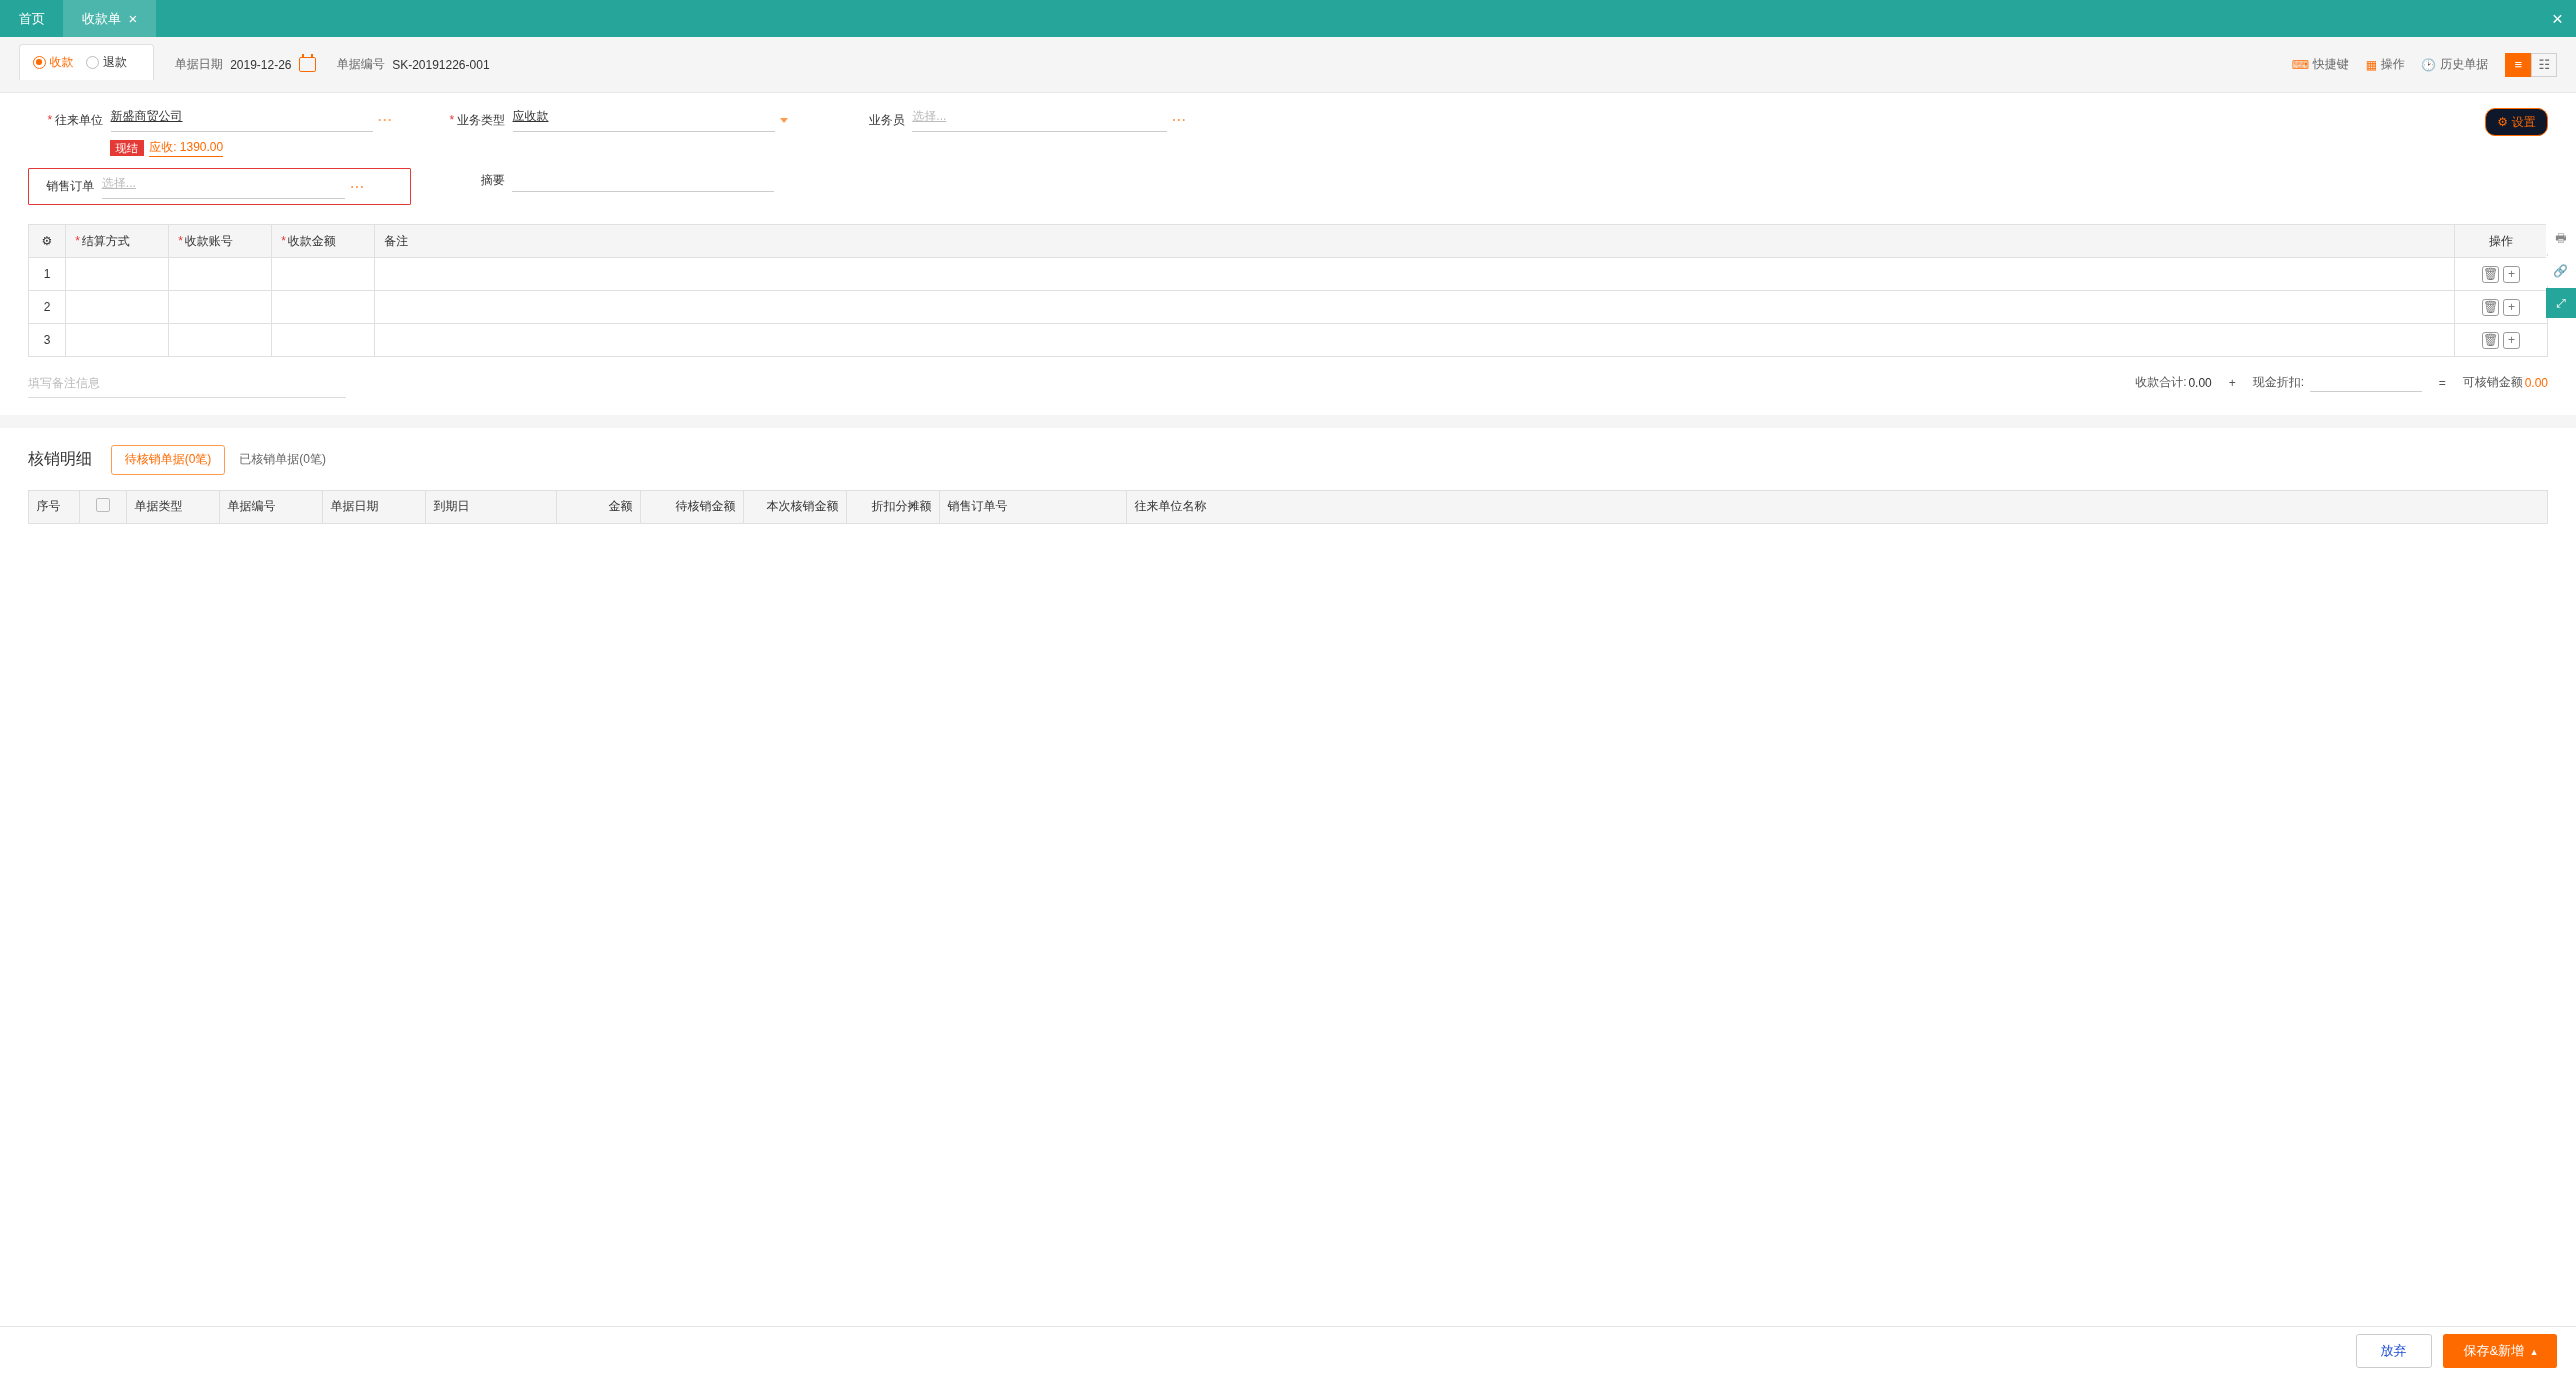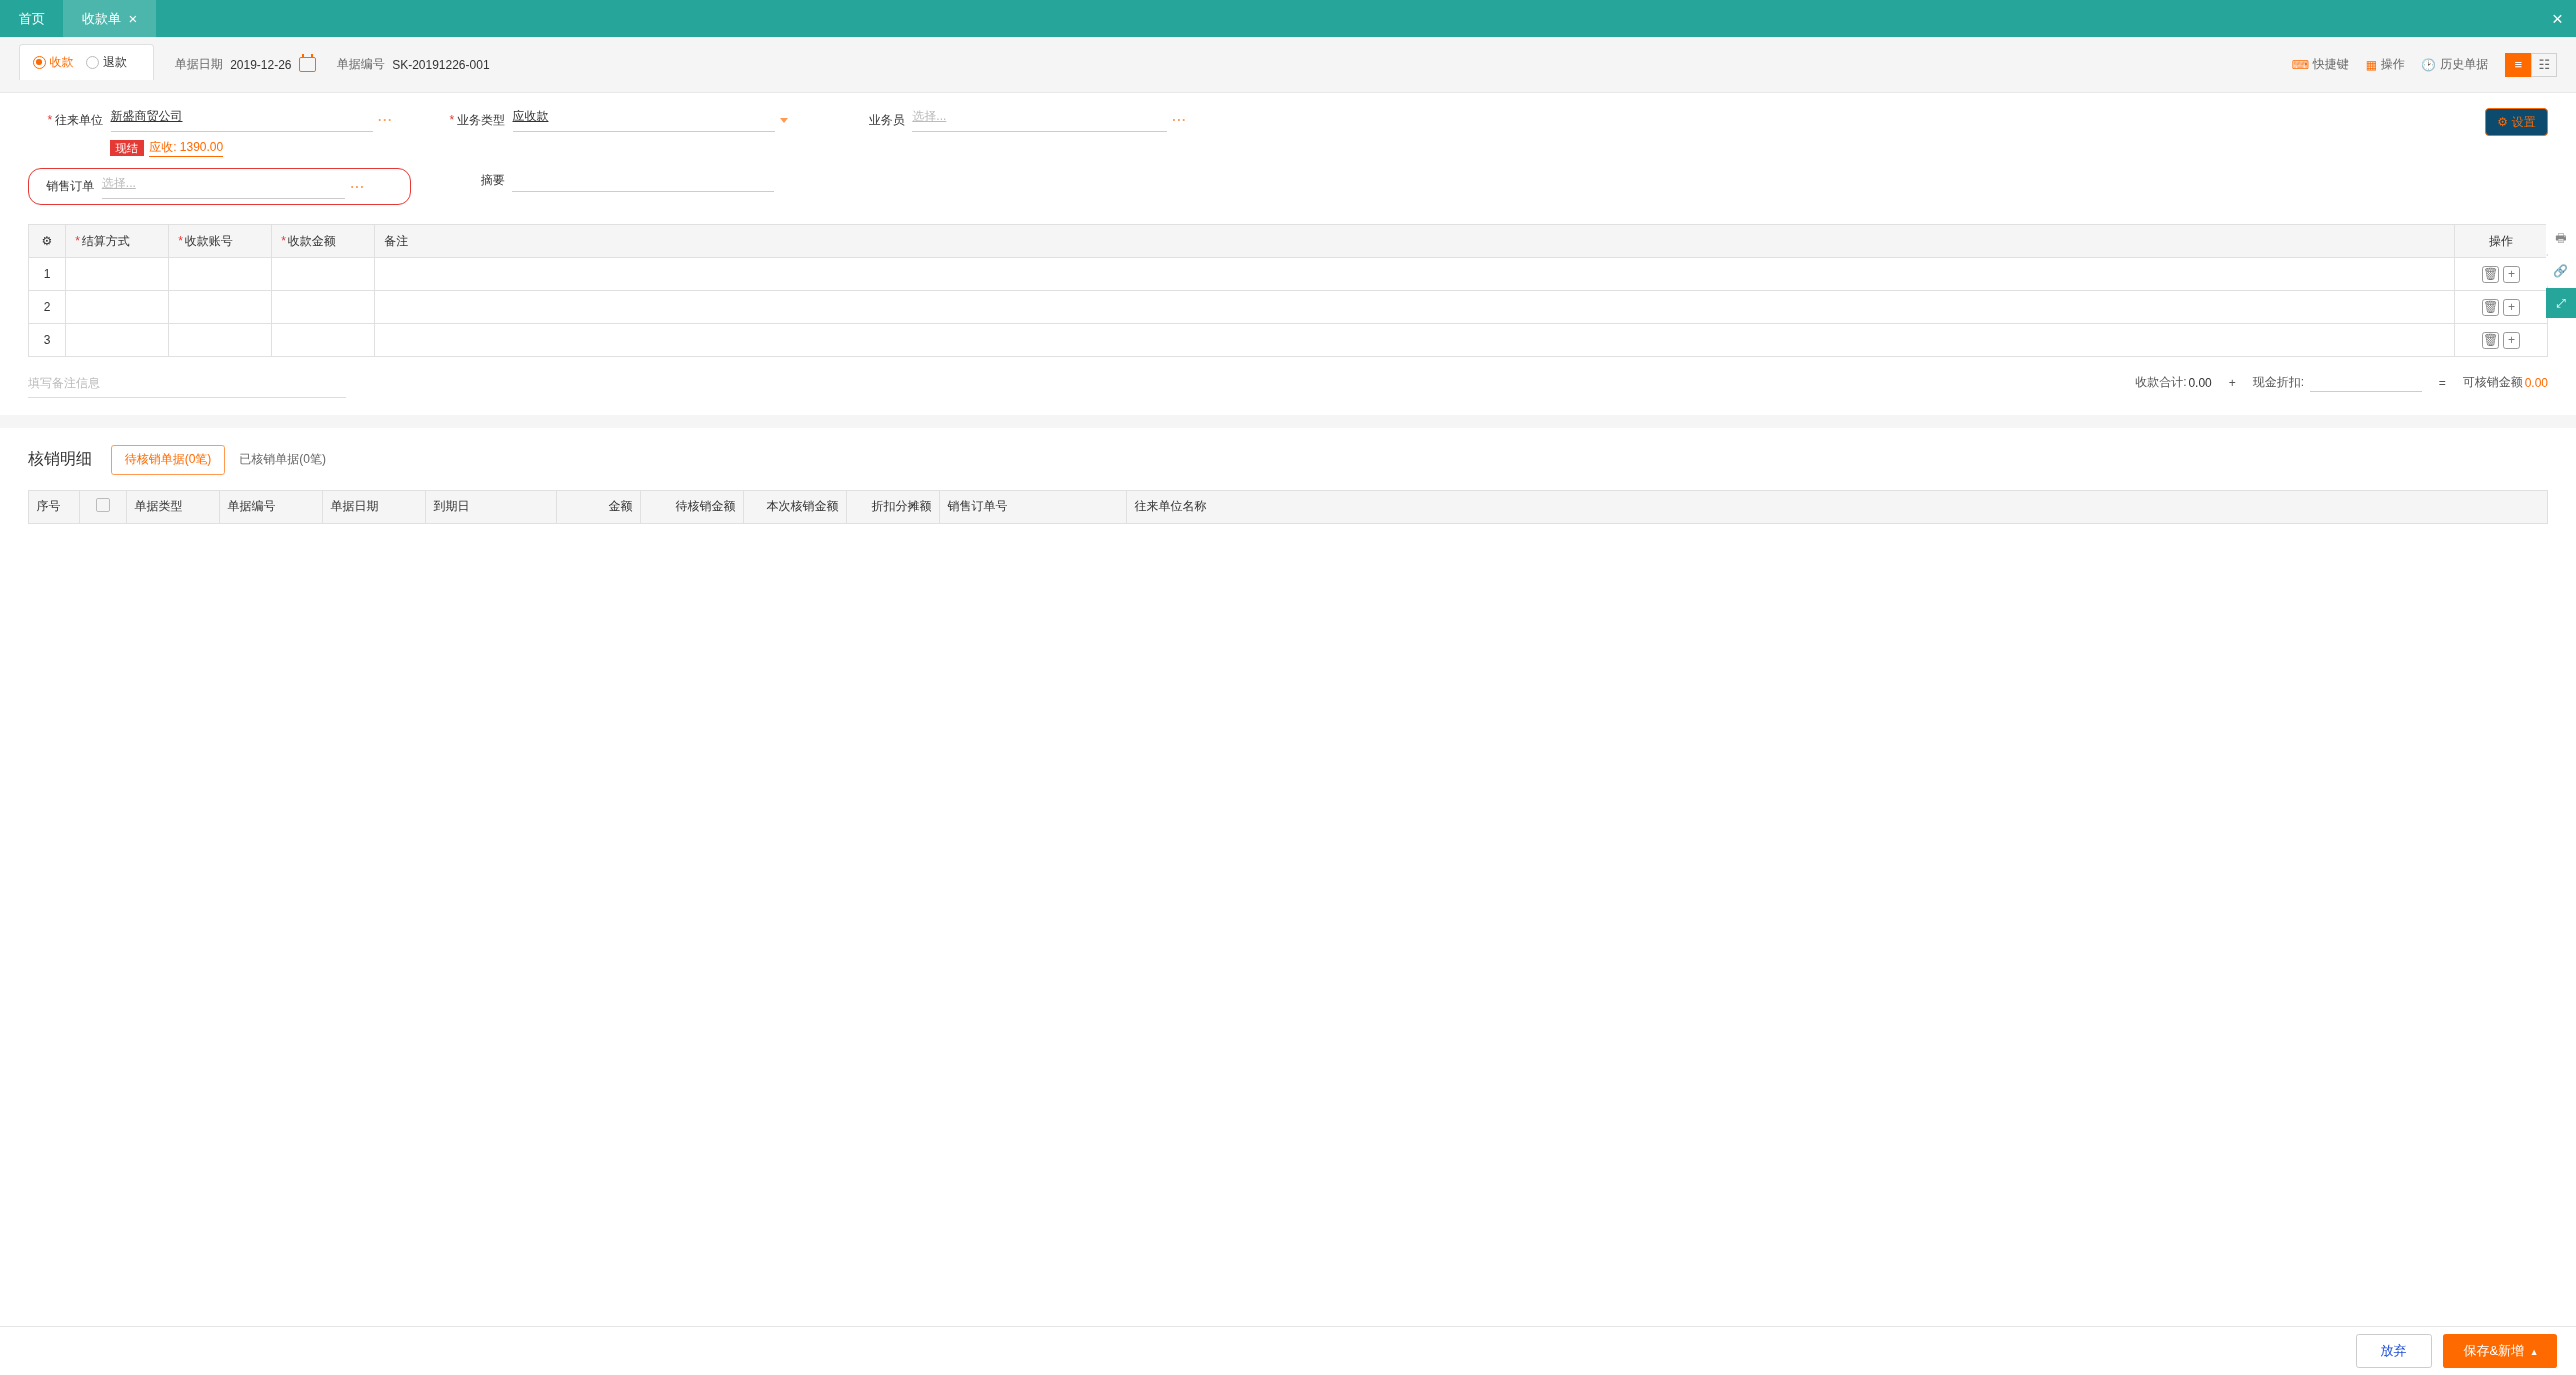--- a/index.html
+++ b/index.html
@@ -97,28 +97,28 @@
   display: inline-block; width: 0; height: 0;
   border-left: 4.7px solid transparent; border-right: 4.7px solid transparent;
   border-top: 5.6px solid #ff9a50; margin-left: 5.6px;
 }
 
 .badge-row { margin-top: 7px; margin-left: 82px; display: flex; align-items: center; }
 .badge-red { background: #e53935; color: #fff; padding: 0.9px 5.6px; font-size: 11.2px; margin-right: 5.6px; }
 .recv-link { color: #ff6a00; border-bottom: 0.9px solid #ff6a00; }
 
 .highlight-field {
-  border: 1.9px solid #e53935; border-radius: 13px; padding: 5.6px 9.3px;
+  border: 1.9px solid #e53935; border-radius: 1px; padding: 5.6px 9.3px;
   display: flex; align-items: center;
 }
 .highlight-field .f-input { border-bottom: 0.9px solid #ccc; }
 
 .settings-btn {
-  border: 0.9px solid #ff6a00; color: #ff6a00; background: #0c4a6e;
-  height: 28px; padding: 0 11.2px; border-radius: 4px; display: flex; align-items: center; cursor: pointer;
+  border: 0.9px solid #ff6a00; color: #ff6a00; background: #0f172a;
+  height: 28px; padding: 0 11.2px; border-radius: 10px; display: flex; align-items: center; cursor: pointer;
 }
 .gear-icon::before { content: "\2699"; margin-right: 3.7px; }
 
 
 .grid-wrap { padding: 0 28px; }
 .grid {
   border: 0.9px solid #e0e0e0; width: 100%; border-collapse: collapse; table-layout: fixed;
 }
 .grid th, .grid td {
   border: 0.9px solid #e0e0e0; padding: 7.5px 9.3px; font-weight: normal; text-align: left;

